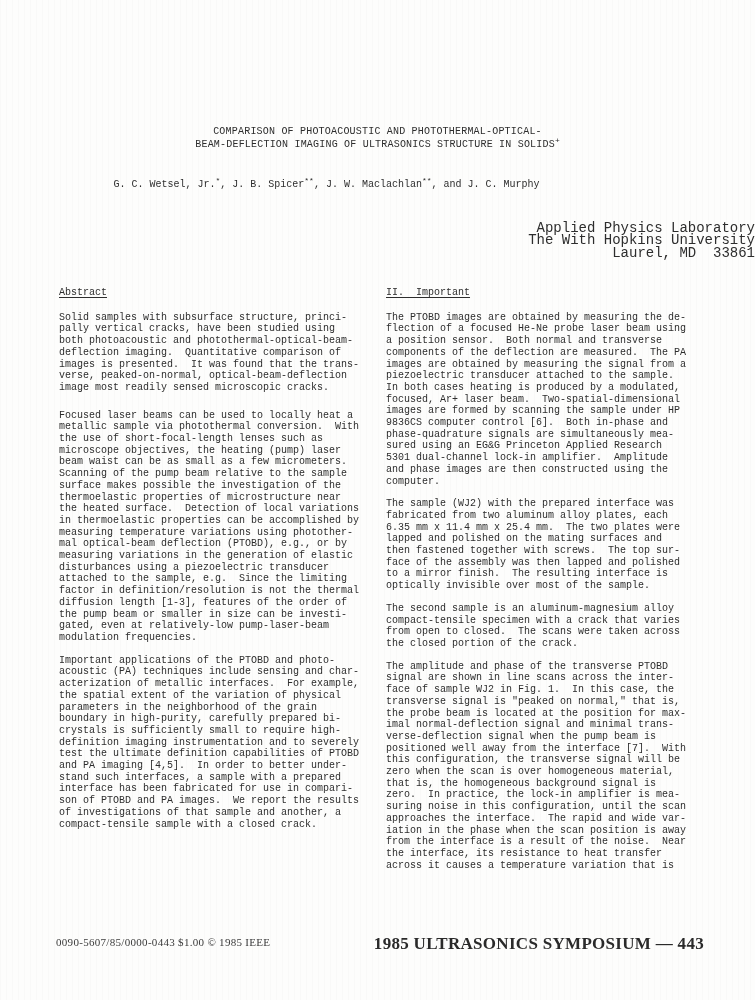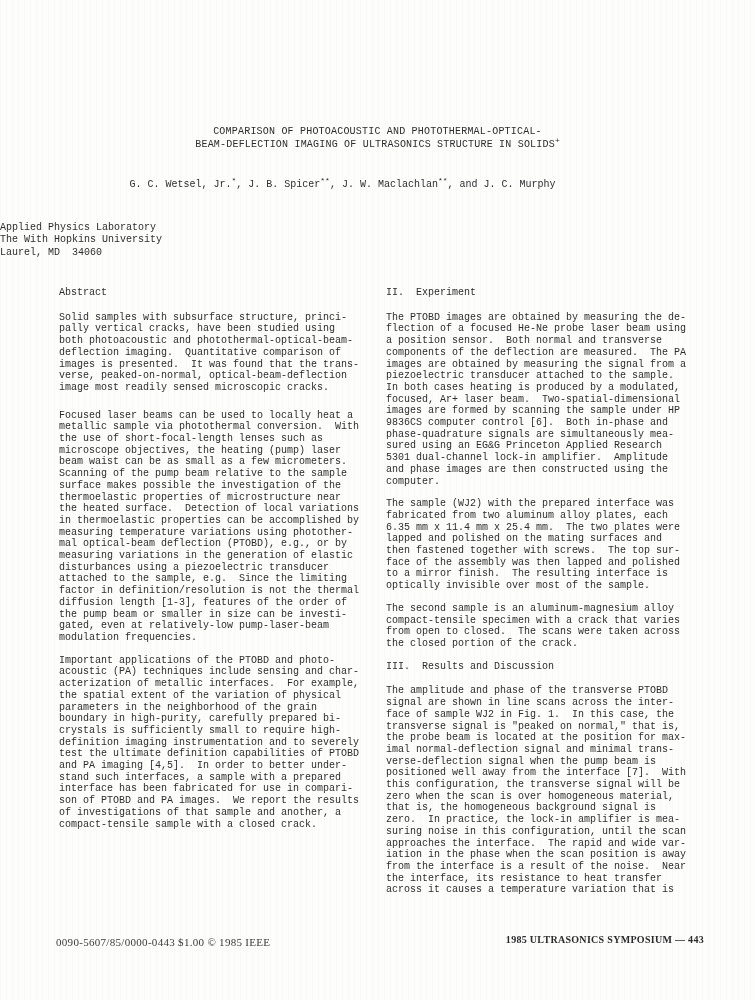--- a/index.html
+++ b/index.html
@@ -27,52 +27,53 @@
     width: 755px;
     text-align: center;
     font-size: 10px;
     line-height: 12.5px;
     letter-spacing: 0.2px;
     white-space: pre;
   }
   .authors {
     position: absolute;
     top: 179px;
-    left: 16px;
+    left: 0;
     width: 653px;
     text-align: center;
     font-size: 10px;
     white-space: pre;
   }
   .affiliation {
     position: absolute;
     top: 222px;
     left: 0;
     width: 755px;
-    text-align: left;
-    font-size: 10px;
+    text-align: right;
+    font-size: 14px;
     line-height: 12.3px;
     white-space: pre;
   }
   sup.supmark {
     font-size: 8px;
     line-height: 0;
     vertical-align: 4px;
     letter-spacing: 0;
   }
   .col {
     position: absolute;
     top: 287px;
     width: 330px;
     font-size: 10px;
     line-height: 11.7px;
   }
   .col-left  { left: 59px;  }
   .col-right { left: 386px; }
   .heading {
+    text-decoration: underline;
     text-underline-offset: 2px;
     white-space: pre;
     margin: 0 8px 13px 0;
   }
   .para {
     white-space: pre;
     margin: 0 0 11px 0;
   }
   .para.end { margin-bottom: 0; }
   .gap-after-abstract { margin-bottom: 16px; }
@@ -84,36 +85,36 @@
     font-size: 11px;
     color: #3a3a3a;
     letter-spacing: 0.3px;
   }
   .footer-right {
     position: absolute;
     right: 51px;
     top: 934px;
     font-family: "Liberation Serif", "DejaVu Serif", serif;
     font-weight: bold;
-    font-size: 10px;
+    font-size: 17px;
     color: #2a2a2a;
     letter-spacing: 0.3px;
     text-align: center;
   }
 </style>
 </head>
 <body>
 
 <div class="page">
 
   <div class="titleblock"><span>COMPARISON OF PHOTOACOUSTIC AND PHOTOTHERMAL-OPTICAL-</span><br><span>BEAM-DEFLECTION IMAGING OF ULTRASONICS STRUCTURE IN SOLIDS</span><sup class="supmark">+</sup></div>
 
   <div class="authors">G. C. Wetsel, Jr.<sup class="supmark">*</sup>, J. B. Spicer<sup class="supmark">**</sup>, J. W. Maclachlan<sup class="supmark">**</sup>, and J. C. Murphy</div>
 
-  <div class="affiliation"><span>Applied Physics Laboratory</span><br><span>The With Hopkins University</span><br><span>Laurel, MD  34060</span></div>
+  <div class="affiliation"><span>Applied Physics Laboratory</span><br><span>The With Hopkins University</span><br><span>Laurel, MD  33861</span></div>
 
   <div class="col col-left">
     <div class="heading">Abstract</div>
     <div class="para gap-after-abstract">Solid samples with subsurface structure, princi-
 pally vertical cracks, have been studied using
 both photoacoustic and photothermal-optical-beam-
 deflection imaging.  Quantitative comparison of
 images is presented.  It was found that the trans-
 verse, peaked-on-normal, optical-beam-deflection
 image most readily sensed microscopic cracks.</div>
@@ -148,21 +149,21 @@
 test the ultimate definition capabilities of PTOBD
 and PA imaging [4,5].  In order to better under-
 stand such interfaces, a sample with a prepared
 interface has been fabricated for use in compari-
 son of PTOBD and PA images.  We report the results
 of investigations of that sample and another, a
 compact-tensile sample with a closed crack.</div>
   </div>
 
   <div class="col col-right">
-    <div class="heading">II.  Experiment</div>
+    <div class="heading">II.  Important</div>
     <div class="para">The PTOBD images are obtained by measuring the de-
 flection of a focused He-Ne probe laser beam using
 a position sensor.  Both normal and transverse
 components of the deflection are measured.  The PA
 images are obtained by measuring the signal from a
 piezoelectric transducer attached to the sample.
 In both cases heating is produced by a modulated,
 focused, Ar+ laser beam.  Two-spatial-dimensional
 images are formed by scanning the sample under HP
 9836CS computer control [6].  Both in-phase and
@@ -176,21 +177,20 @@
 6.35 mm x 11.4 mm x 25.4 mm.  The two plates were
 lapped and polished on the mating surfaces and
 then fastened together with screws.  The top sur-
 face of the assembly was then lapped and polished
 to a mirror finish.  The resulting interface is
 optically invisible over most of the sample.</div>
     <div class="para">The second sample is an aluminum-magnesium alloy
 compact-tensile specimen with a crack that varies
 from open to closed.  The scans were taken across
 the closed portion of the crack.</div>
-    <div class="heading">III.  Results and Discussion</div>
     <div class="para end">The amplitude and phase of the transverse PTOBD
 signal are shown in line scans across the inter-
 face of sample WJ2 in Fig. 1.  In this case, the
 transverse signal is "peaked on normal," that is,
 the probe beam is located at the position for max-
 imal normal-deflection signal and minimal trans-
 verse-deflection signal when the pump beam is
 positioned well away from the interface [7].  With
 this configuration, the transverse signal will be
 zero when the scan is over homogeneous material,

